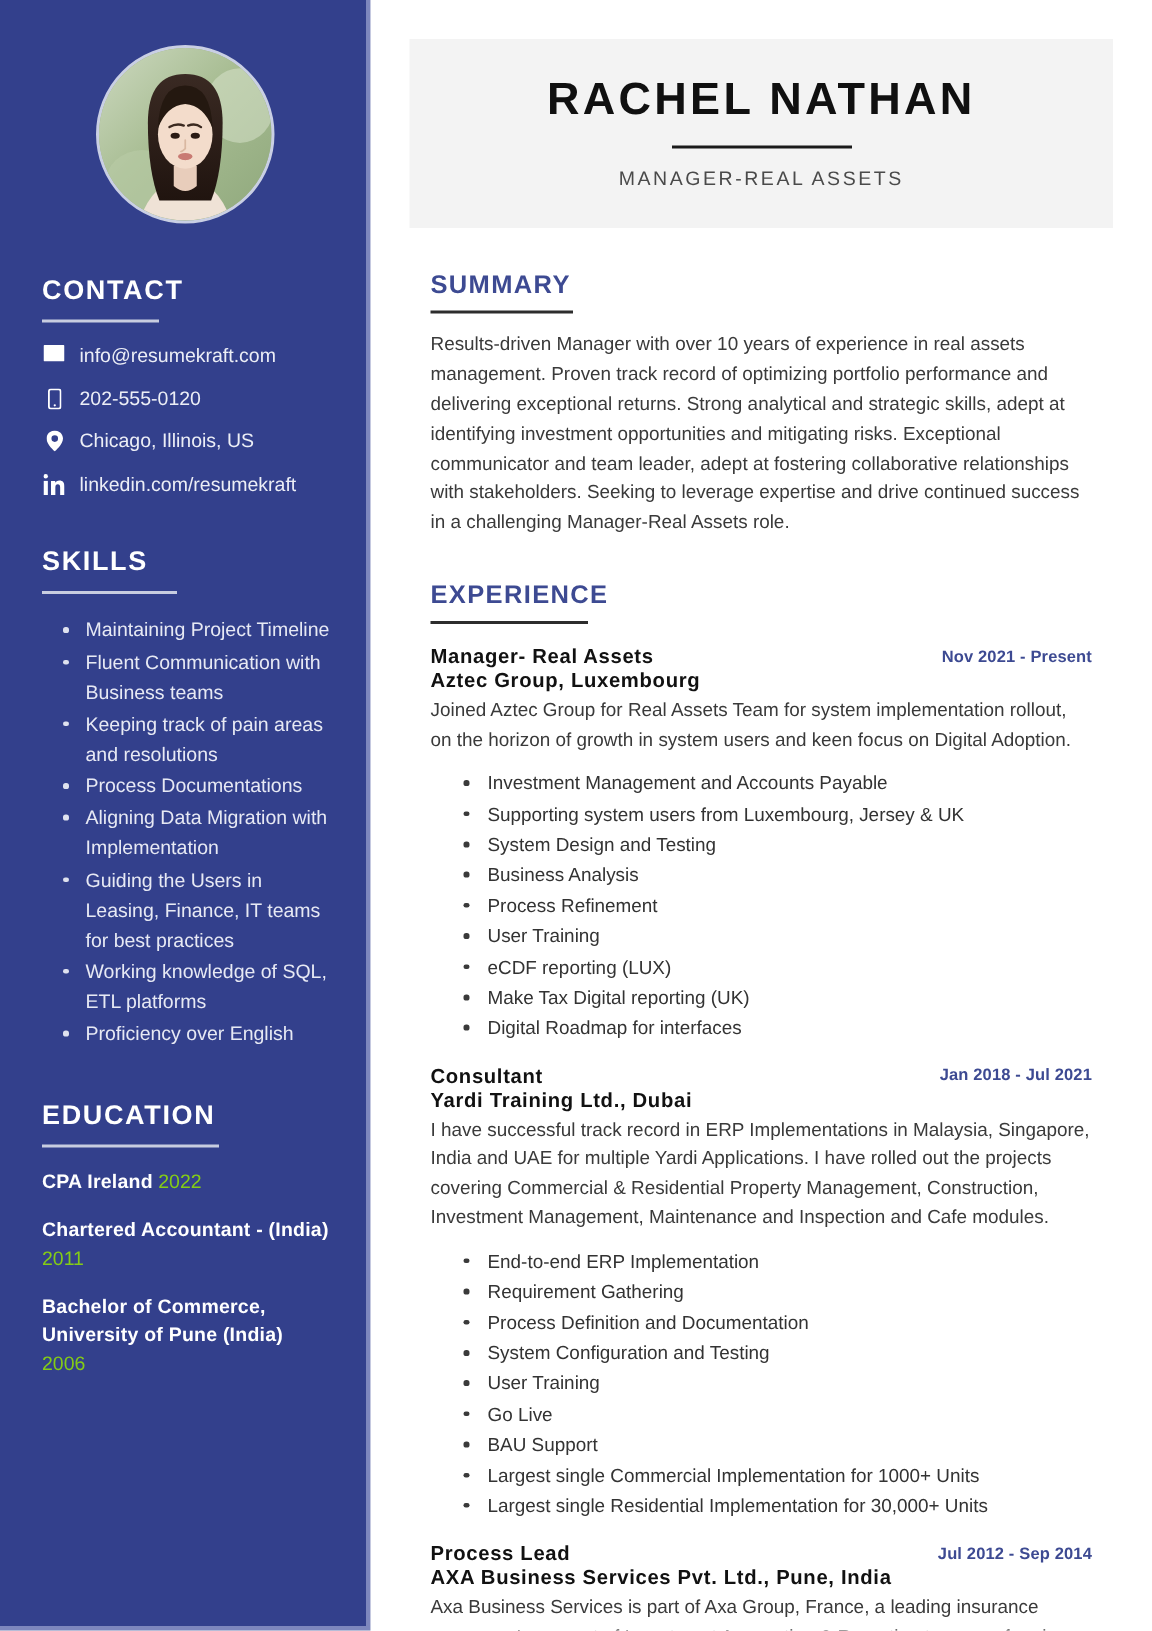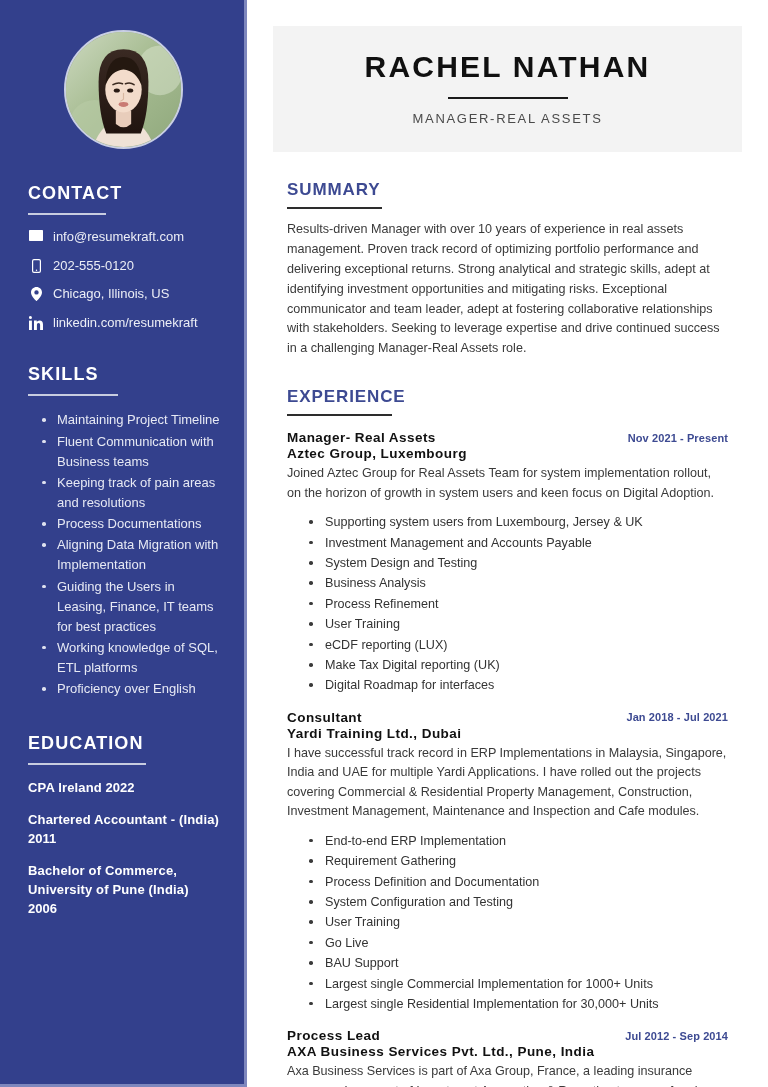--- a/index.html
+++ b/index.html
@@ -112,21 +112,21 @@
     background: #dfe2ef;
   }
 
   .edu-item {
     font-size: 13px;
     line-height: 1.45;
     margin-bottom: 13px;
     color: #ffffff;
   }
   .edu-item .deg { font-weight: bold; letter-spacing: .15px; }
-  .edu-item .yr { font-weight: bold; color: #ffffff; }
+  .edu-item .yr { font-weight: normal; color: #84cc16; }
 
   
   .main {
     flex: 1 1 auto;
     padding: 12px;
     position: relative;
     background: #ffffff;
   }
   .name-block {
     margin: 14px 14px 0 14px;
@@ -384,22 +384,22 @@
         <div class="sec-rule w105"></div>
 
         <div class="job">
           <div class="job-head">
             <span class="job-title">Manager- Real Assets</span>
             <span class="job-dates">Nov 2021 - Present</span>
           </div>
           <div class="job-company">Aztec Group, Luxembourg</div>
           <p class="job-desc">Joined Aztec Group for Real Assets Team for system implementation rollout, on the horizon of growth in system users and keen focus on Digital Adoption.</p>
           <ul class="job-bullets">
+            <li>Investment Management and Accounts Payable</li>
             <li>Supporting system users from Luxembourg, Jersey &amp; UK</li>
-            <li>Investment Management and Accounts Payable</li>
             <li>System Design and Testing</li>
             <li>Business Analysis</li>
             <li>Process Refinement</li>
             <li>User Training</li>
             <li>eCDF reporting (LUX)</li>
             <li>Make Tax Digital reporting (UK)</li>
             <li>Digital Roadmap for interfaces</li>
           </ul>
         </div>
 

